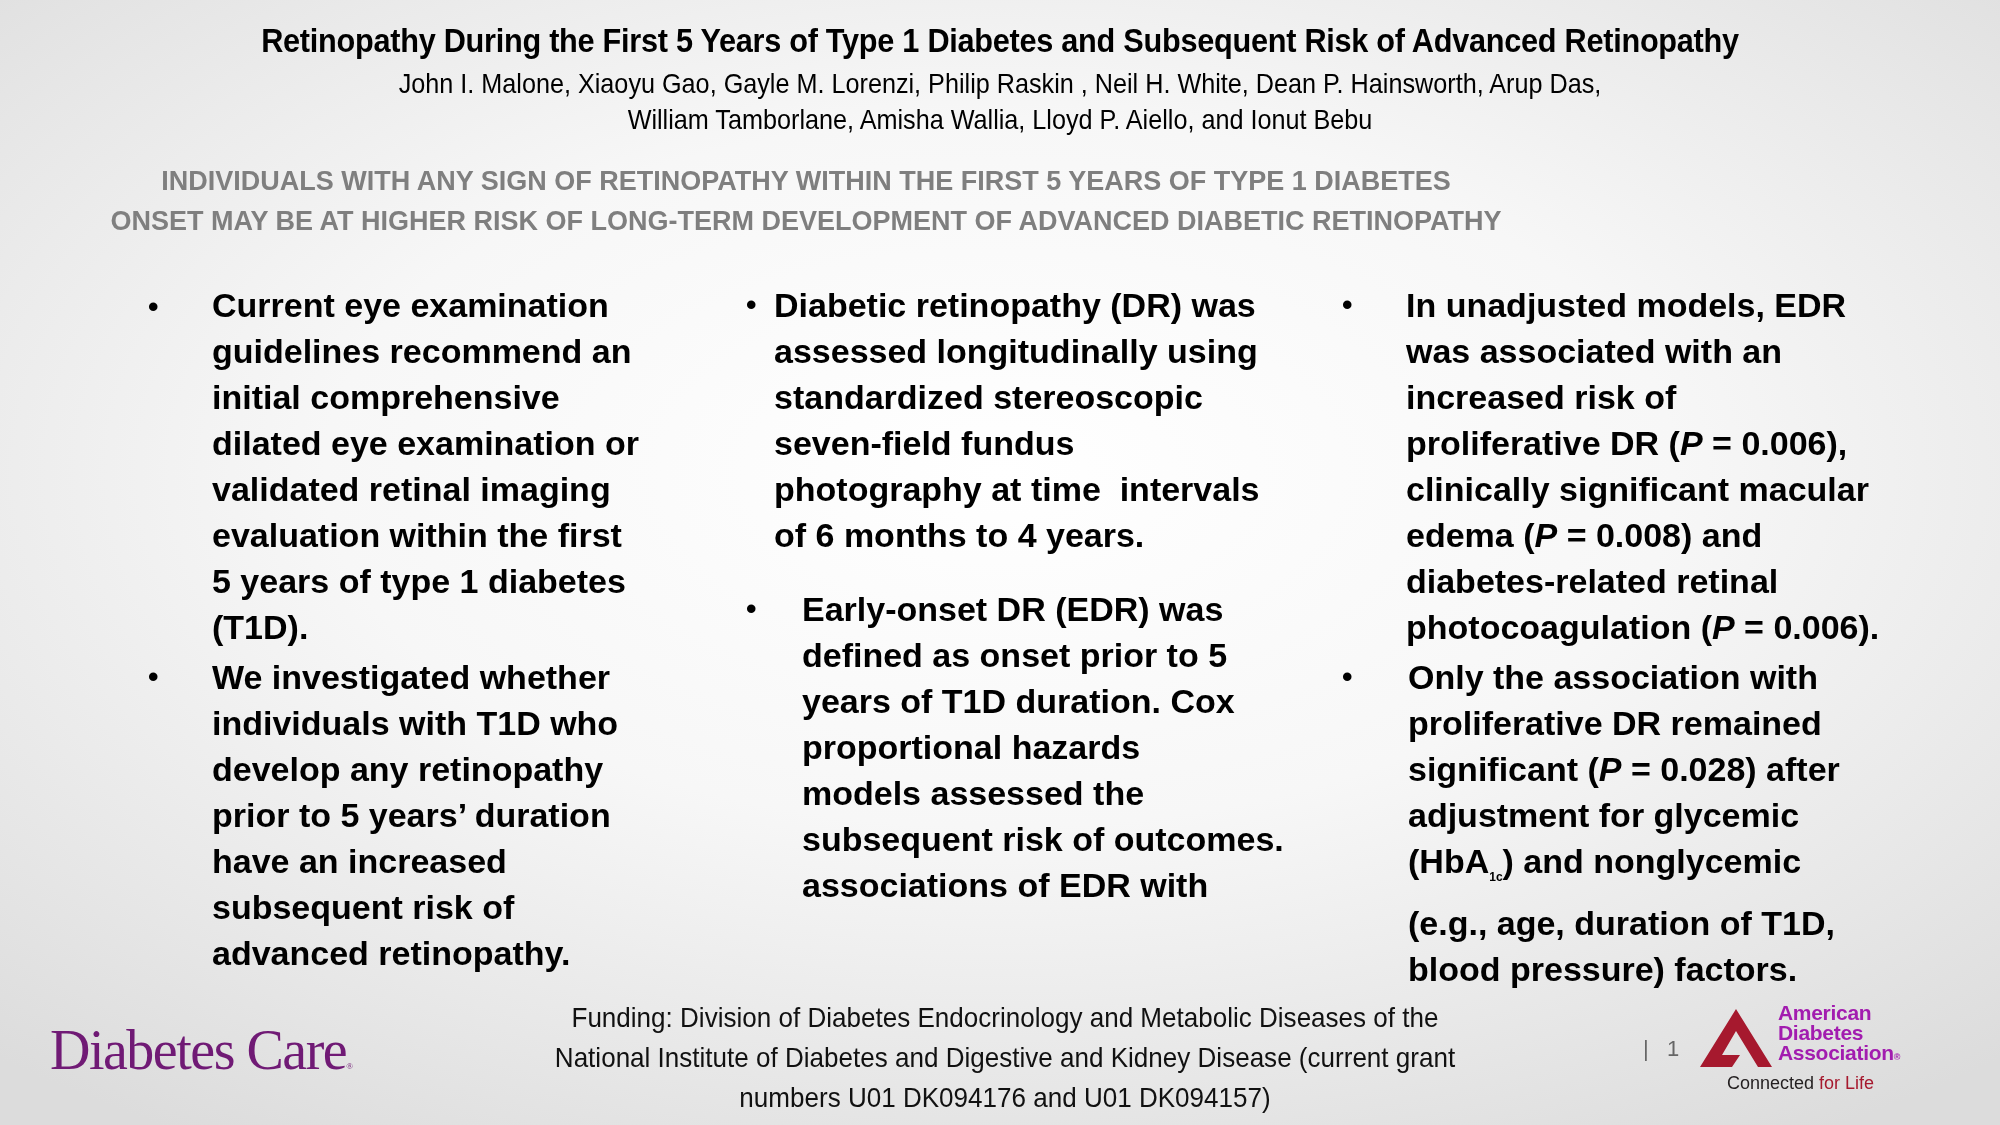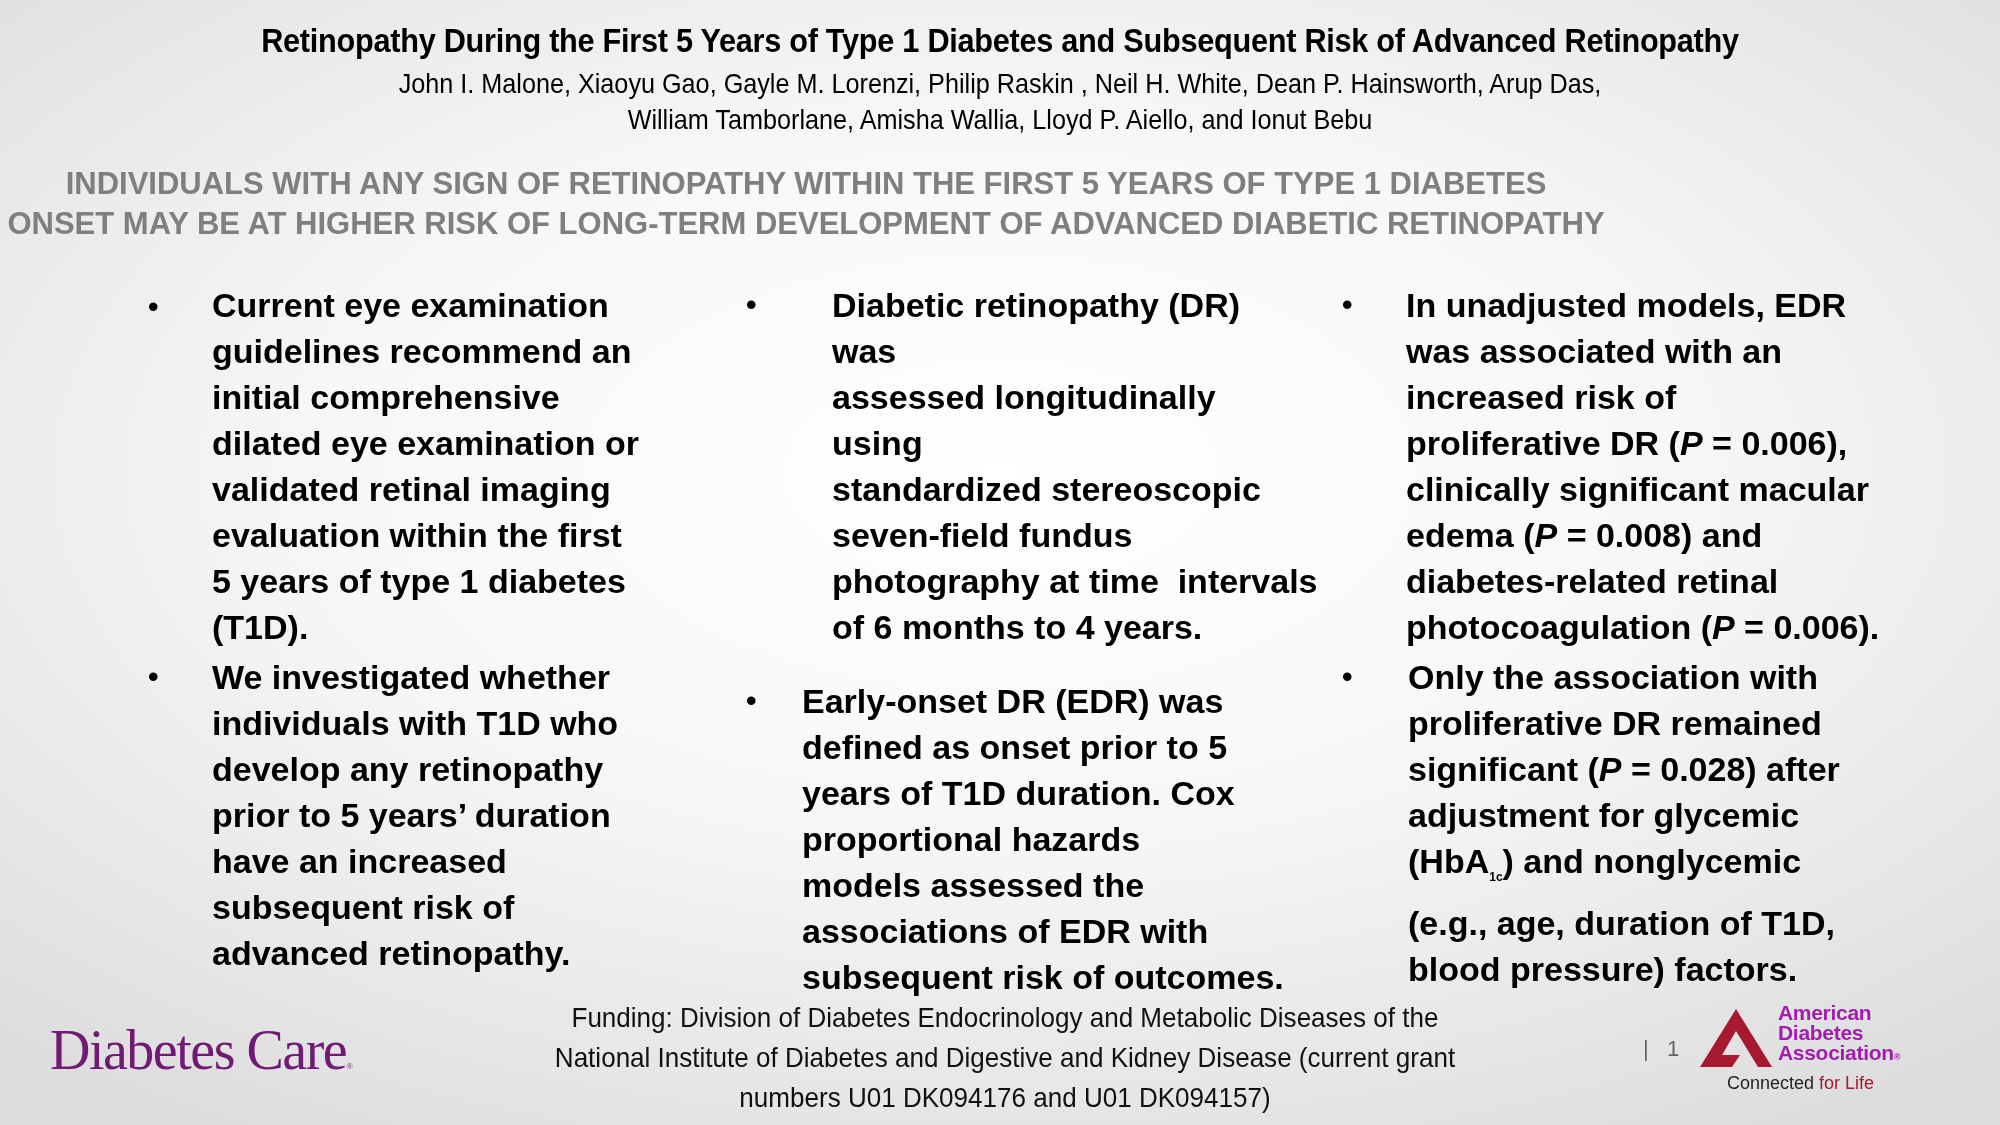--- a/index.html
+++ b/index.html
@@ -14,21 +14,21 @@
     left:0; width:2000px; top:22px; text-align:center;
     font-family:"Liberation Sans", sans-serif; font-weight:bold;
     font-size:33px; letter-spacing:-0.3px; transform:scaleX(0.93); transform-origin:center;
   }
   .authors {
     left:0; width:2000px; text-align:center;
     font-family:"Liberation Sans", sans-serif; font-size:28px; transform:scaleX(0.9); transform-origin:center;
   }
   .subtitle {
     left:0; width:1612px; text-align:center; color:#7f7f7f;
-    font-family:"Liberation Sans", sans-serif; font-weight:bold; font-size:31px;
+    font-family:"Liberation Sans", sans-serif; font-weight:bold; font-size:27px;
     letter-spacing:0px;
   }
   .col { position:absolute; top:282px; }
   .bullet-item { position:relative; font-weight:bold; font-size:34px; line-height:46px; }
   .bullet-dot {
     position:absolute; font-size:30px; line-height:46px;
   }
   .bullet-text { display:block; }
   .footer-logo {
     left:50px; top:1018px; font-family:"Liberation Serif", serif; font-size:56px; color:#701a75;
@@ -80,39 +80,39 @@
       <span class="bullet-text">have an increased</span>
       <span class="bullet-text">subsequent risk of</span>
       <span class="bullet-text">advanced retinopathy.</span>
     </div>
   </div>
 </div>
 
 <div class="col" style="left:746px; width:560px;">
   <div class="bullet-item">
     <span class="bullet-dot" style="left:0;">•</span>
-    <div style="margin-left:86px;">
+    <div style="margin-left:28px;">
       <span class="bullet-text">Diabetic retinopathy (DR) was</span>
       <span class="bullet-text">assessed longitudinally using</span>
       <span class="bullet-text">standardized stereoscopic</span>
       <span class="bullet-text">seven-field fundus</span>
       <span class="bullet-text" style="white-space:pre;">photography at time  intervals</span>
       <span class="bullet-text">of 6 months to 4 years.</span>
     </div>
   </div>
   <div class="bullet-item" style="margin-top:28px;">
     <span class="bullet-dot" style="left:0;">•</span>
     <div style="margin-left:56px;">
       <span class="bullet-text">Early-onset DR (EDR) was</span>
       <span class="bullet-text">defined as onset prior to 5</span>
       <span class="bullet-text">years of T1D duration. Cox</span>
       <span class="bullet-text">proportional hazards</span>
       <span class="bullet-text">models assessed the</span>
+      <span class="bullet-text">subsequent risk of outcomes.</span>
       <span class="bullet-text">associations of EDR with</span>
-      <span class="bullet-text">subsequent risk of outcomes.</span>
     </div>
   </div>
 </div>
 
 <div class="col" style="left:1342px; width:580px;">
   <div class="bullet-item">
     <span class="bullet-dot" style="left:0;">•</span>
     <div style="margin-left:64px;">
       <span class="bullet-text">In unadjusted models, EDR</span>
       <span class="bullet-text">was associated with an</span>

